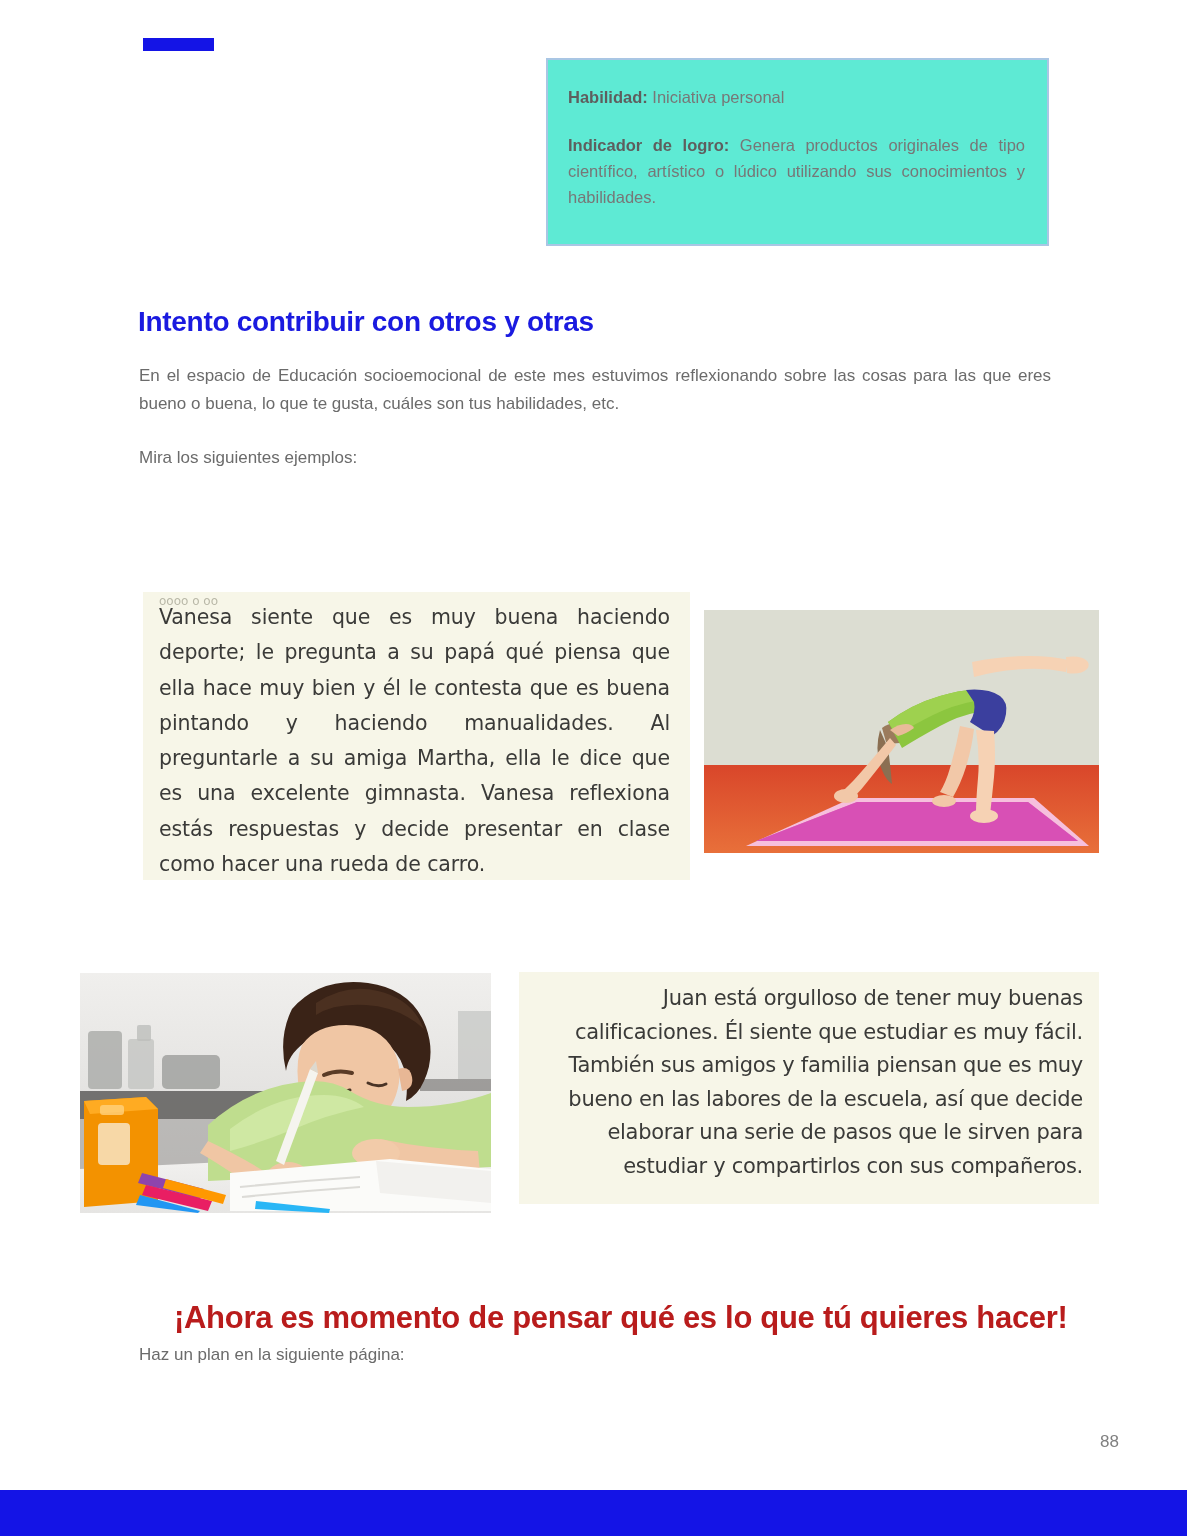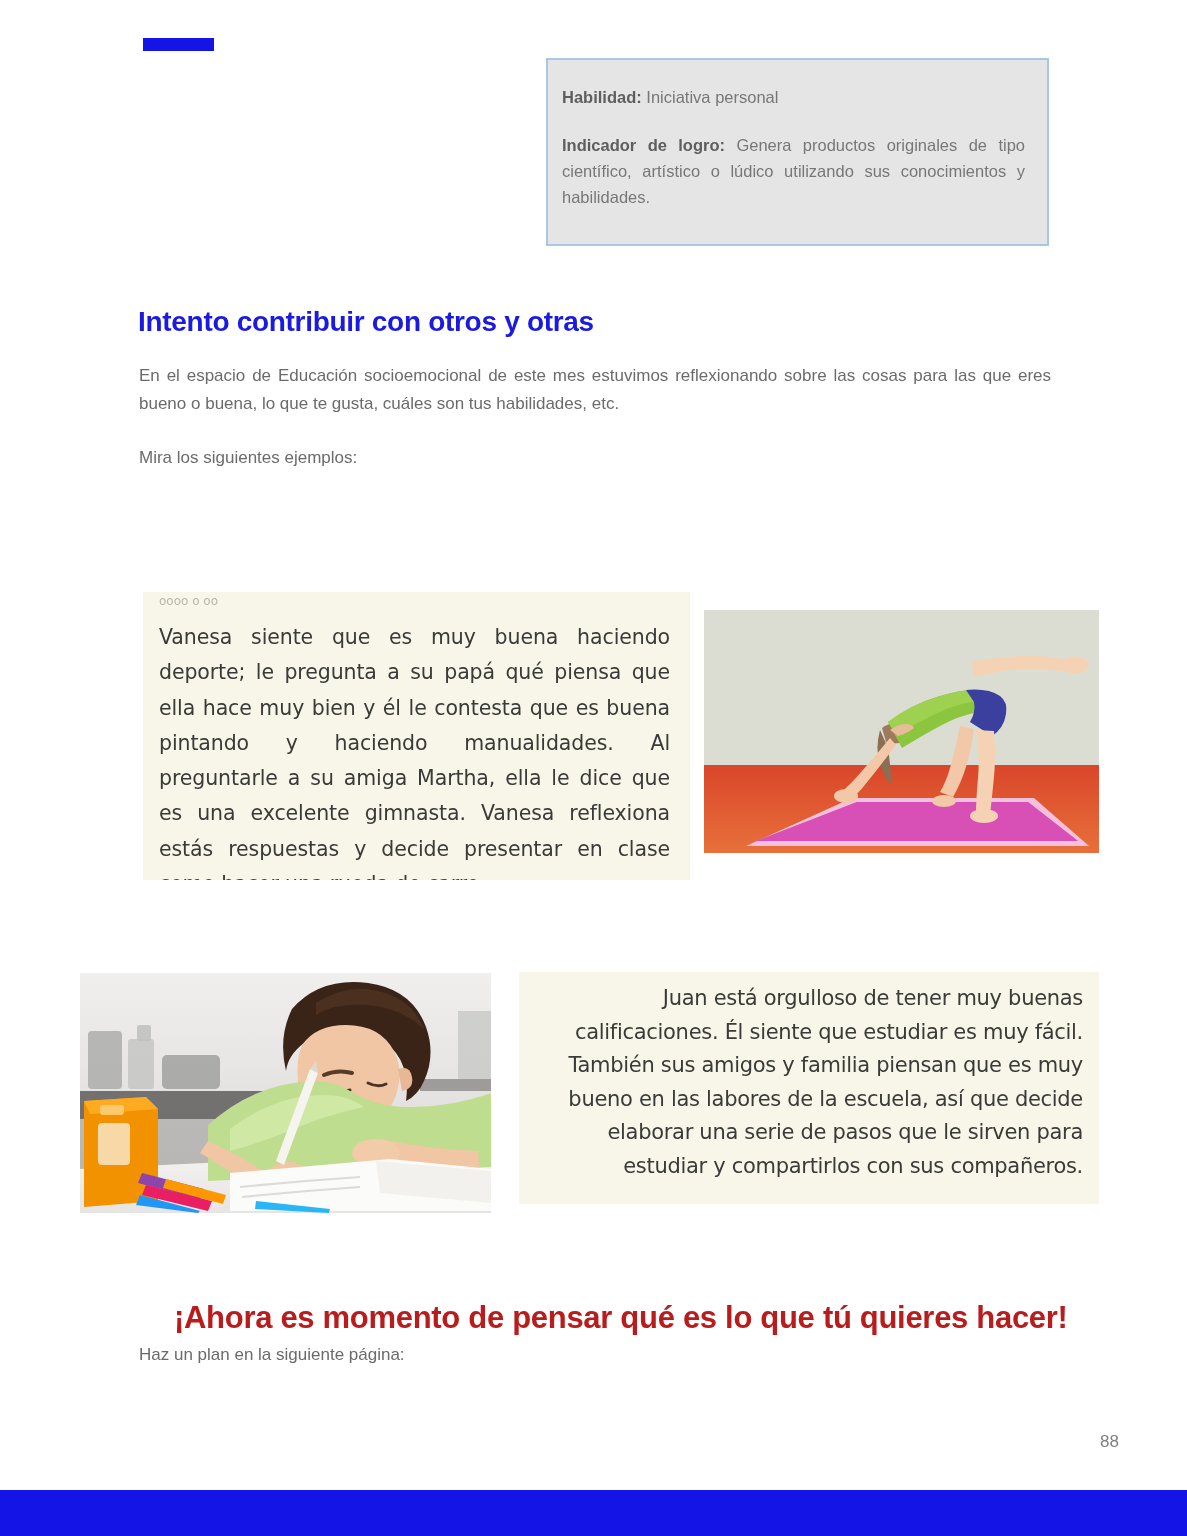--- a/index.html
+++ b/index.html
@@ -51,22 +51,22 @@
 
   
   .info-box {
     position: absolute;
     left: 546px;
     top: 58px;
     width: 503px;
     height: 188px;
     border: 2px solid #a9c6e4;
     box-sizing: border-box;
-    background: #e5e5e5;
-    padding: 24px 22px 0 14px;
+    background: #5eead4;
+    padding: 24px 22px 0 20px;
   }
   .info-line {
     font-size: 16.5px;
     color: #777777;
     line-height: 1.58;
     margin: 0 0 22px 0;
     text-align: justify;
   }
   .info-line:last-child { margin-bottom: 0; }
   .info-line b {
@@ -114,21 +114,21 @@
     color: #3a3a38;
     text-align: justify;
     text-justify: inter-word;
     margin: 0;
   }
   #scan-vanesa {
     left: 143px;
     top: 592px;
     width: 547px;
     height: 288px;
-    padding: 28px 20px 0 16px;
+    padding: 8px 20px 0 16px;
   }
   #scan-vanesa .scan-text {
     font-size: 20.5px;
     line-height: 1.72;
     letter-spacing: -0.1px;
   }
   .scan-ghost {
     position: absolute;
     left: 16px;
     top: 2px;

